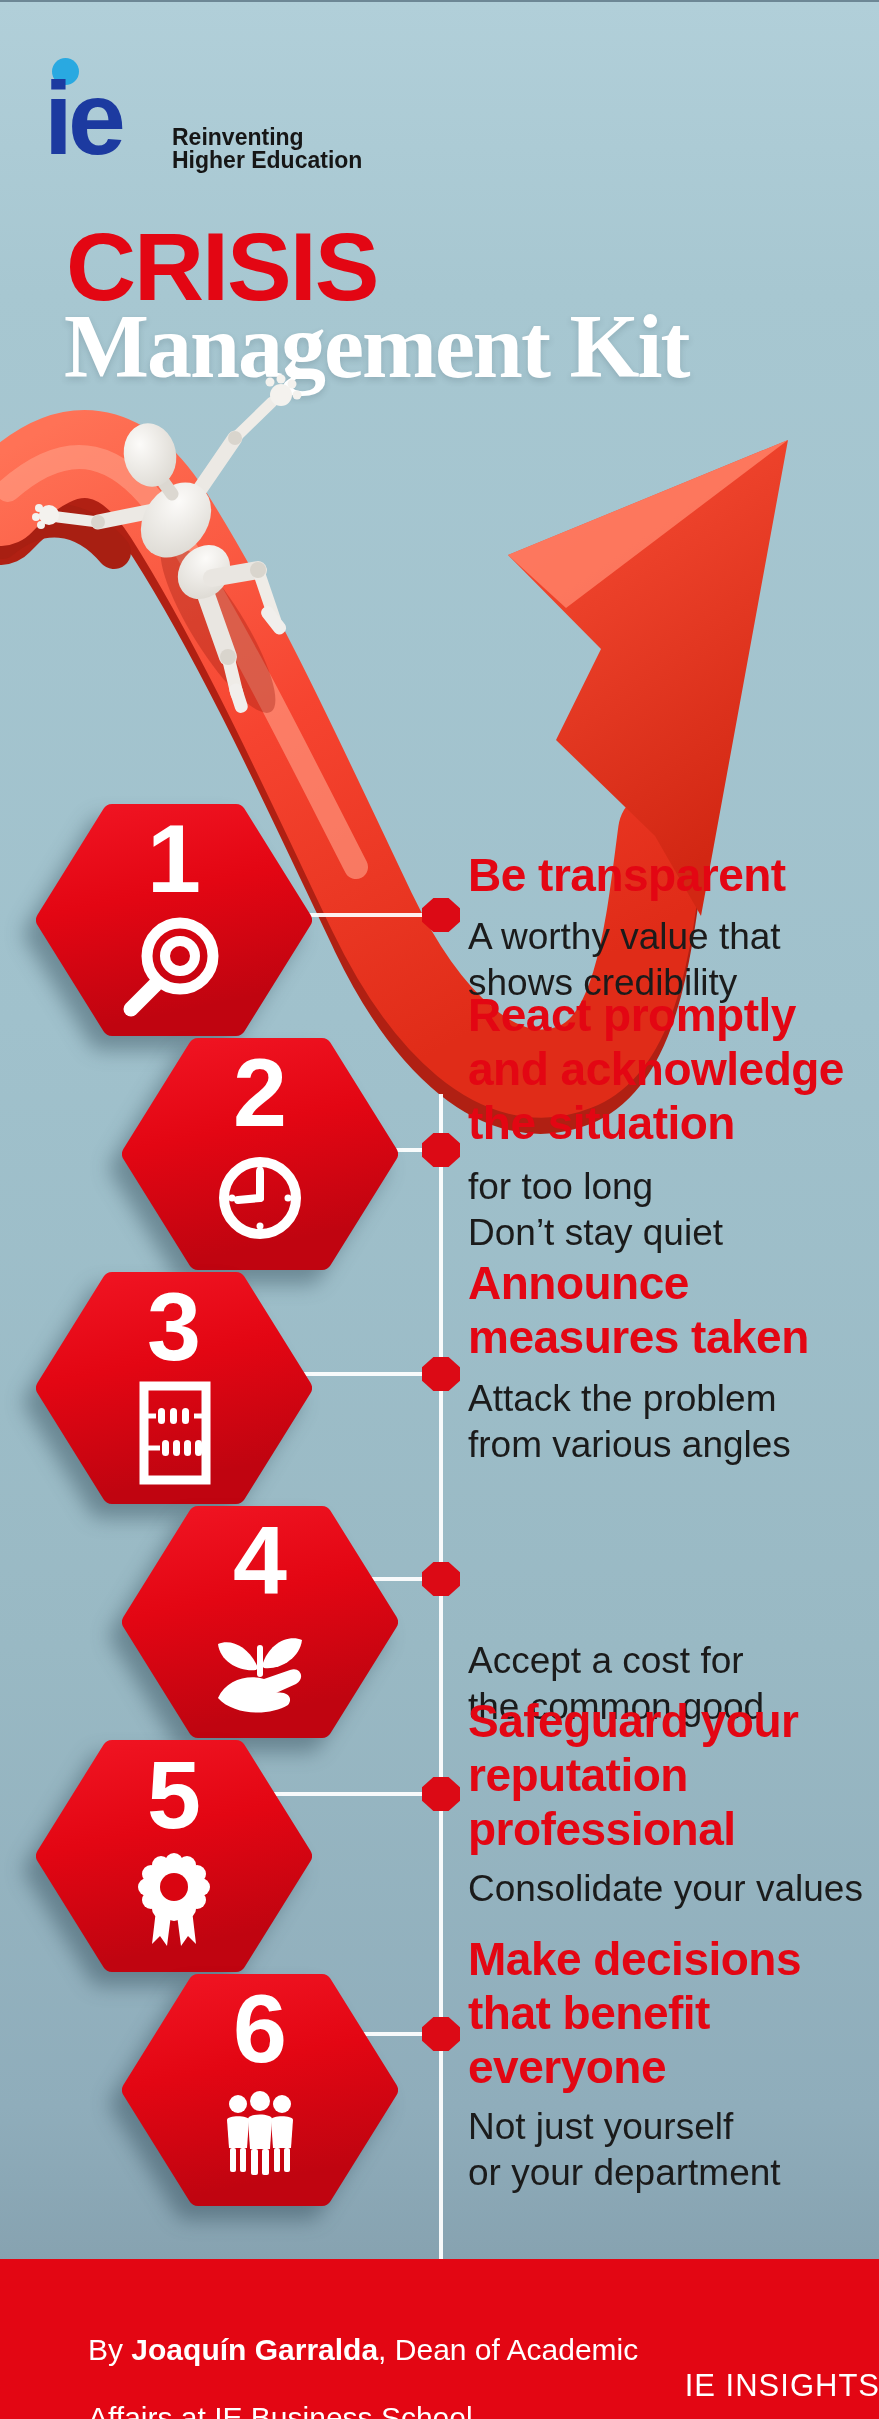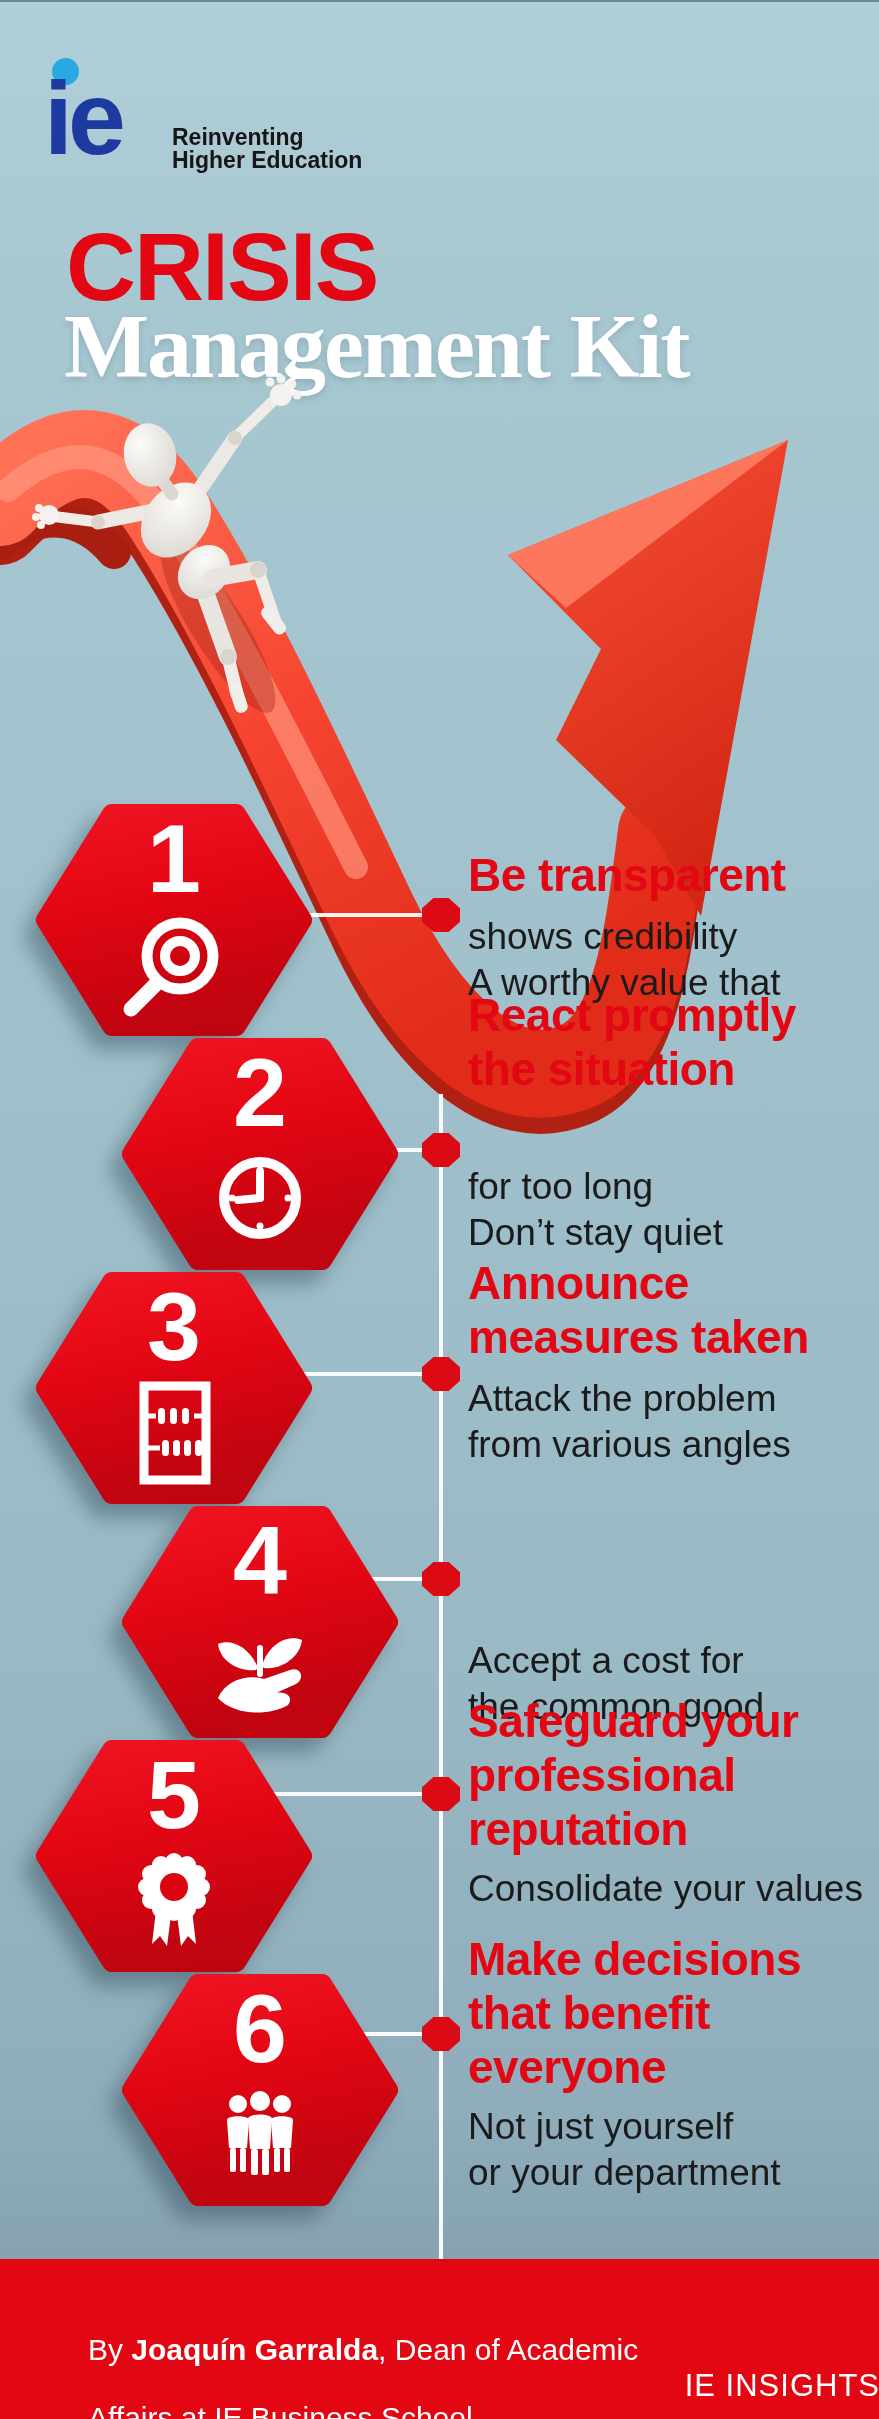--- a/index.html
+++ b/index.html
@@ -256,26 +256,27 @@
         <rect x="51" y="73" width="7" height="26" rx="2"></rect>
           <rect x="62" y="73" width="7" height="26" rx="2"></rect>
       </g>
     </svg>
   </div>
 
   <div class="abs item-title" style="top:846px;color:#e30613">
     <div>Be transparent</div>
   </div>
   <div class="abs item-desc" style="top:912px">
+    <div>A worthy value that</div>
     <div>shows credibility</div>
-    <div>A worthy value that</div>
   </div>
 
   <div class="abs item-title" style="top:986px;color:#e30613">
     <div>React promptly</div>
+    <div>and acknowledge</div>
     <div>the situation</div>
   </div>
   <div class="abs item-desc" style="top:1162px">
     <div>for too long</div>
     <div>Don’t stay quiet</div>
   </div>
 
   <div class="abs item-title" style="top:1254px;color:#e30613">
     <div>Announce</div>
     <div>measures taken</div>
@@ -285,22 +286,22 @@
     <div>from various angles</div>
   </div>
 
   <div class="abs item-desc" style="top:1636px">
     <div>Accept a cost for</div>
     <div>the common good</div>
   </div>
 
   <div class="abs item-title" style="top:1692px;color:#e30613">
     <div>Safeguard your</div>
+    <div>reputation</div>
     <div>professional</div>
-    <div>reputation</div>
   </div>
   <div class="abs item-desc" style="top:1864px">
     <div>Consolidate your values</div>
   </div>
 
   <div class="abs item-title" style="top:1930px;color:#e30613">
     <div>Make decisions</div>
     <div>that benefit</div>
     <div>everyone</div>
   </div>

